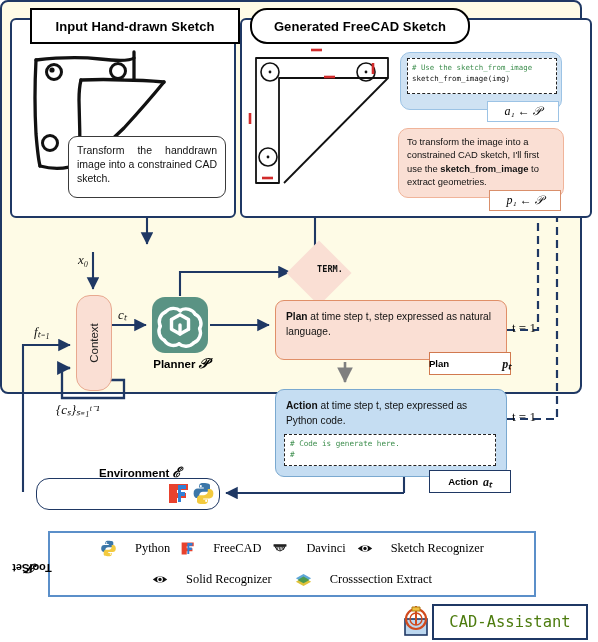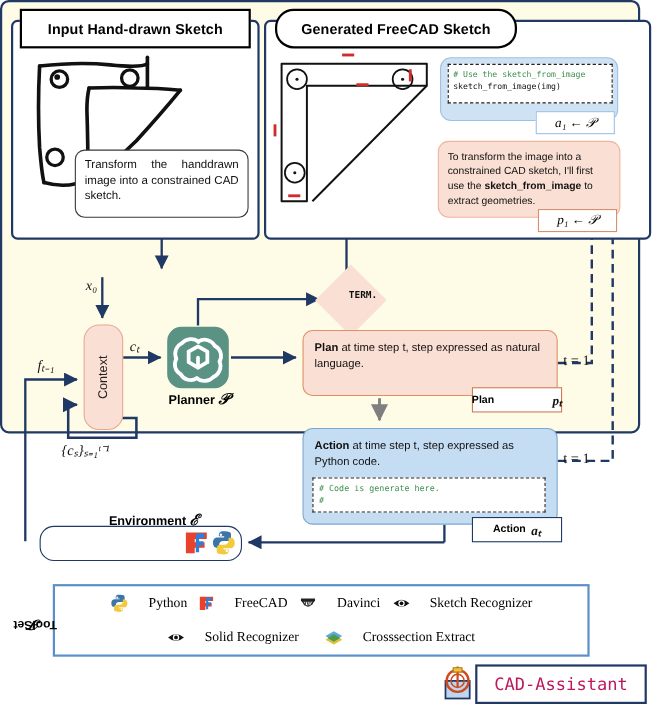--- a/index.html
+++ b/index.html
@@ -10,21 +10,21 @@
 
   
   .panel{position:absolute;border:2px solid #1f3864;border-radius:6px;background:#ffffff;}
   .titlebox{position:absolute;background:#ffffff;border:2px solid #000;
             font-weight:bold;font-size:13px;color:#000;
             display:flex;align-items:center;justify-content:center;
             padding:3px 8px;z-index:7;letter-spacing:.1px;}
 
   
   #inputPanel{left:10px;top:18px;width:222px;height:196px;}
-  #inputTitle{left:18px;top:8px;width:190px;height:26px;}
+  #inputTitle{left:30px;top:8px;width:190px;height:26px;}
 
   #genPanel{left:240px;top:18px;width:348px;height:196px;}
   #genTitle{left:250px;top:8px;width:200px;height:26px;border-radius:17px;}
 
   
   #agentPanel{left:10px;top:232px;width:578px;height:390px;background:#fefbe6;
               border:2px solid #1f3864;border-radius:8px;}
 
   
   .bubble{position:absolute;border-radius:10px;box-sizing:border-box;}
@@ -100,21 +100,21 @@
                      white-space:nowrap;font-size:11px;font-weight:bold;color:#000;}
   #toolsetBox{position:absolute;left:48px;top:531px;width:484px;height:62px;
               background:#ffffff;border:2px solid #5b8fc9;z-index:4;}
   .toolrow{display:flex;align-items:center;justify-content:center;gap:11px;height:31px;}
   .tool{display:flex;align-items:center;gap:18px;
         font-family:"Liberation Serif", serif;font-size:12.4px;color:#000;white-space:nowrap;}
 
   
   #brandBox{position:absolute;left:432px;top:604px;width:152px;height:32px;background:#ffffff;
             border:2px solid #1f3864;display:flex;align-items:center;justify-content:center;
-            font-family:"DejaVu Sans Mono", monospace;font-size:15.5px;color:#be185d;z-index:9;}
+            font-family:"DejaVu Sans Mono", monospace;font-size:15.5px;color:#4d7c0f;z-index:9;}
   #brandIcon{position:absolute;left:400px;top:603px;width:32px;height:34px;z-index:9;}
 
   
   .math{position:absolute;font-family:"Liberation Serif", serif;font-style:italic;
         font-size:13px;color:#111;white-space:nowrap;}
   .mathb{position:absolute;font-family:"Liberation Serif", serif;
         font-size:13px;color:#111;white-space:nowrap;}
   .scr{font-family:"Liberation Serif", serif;font-style:italic;}
 
   b{font-weight:bold;}

